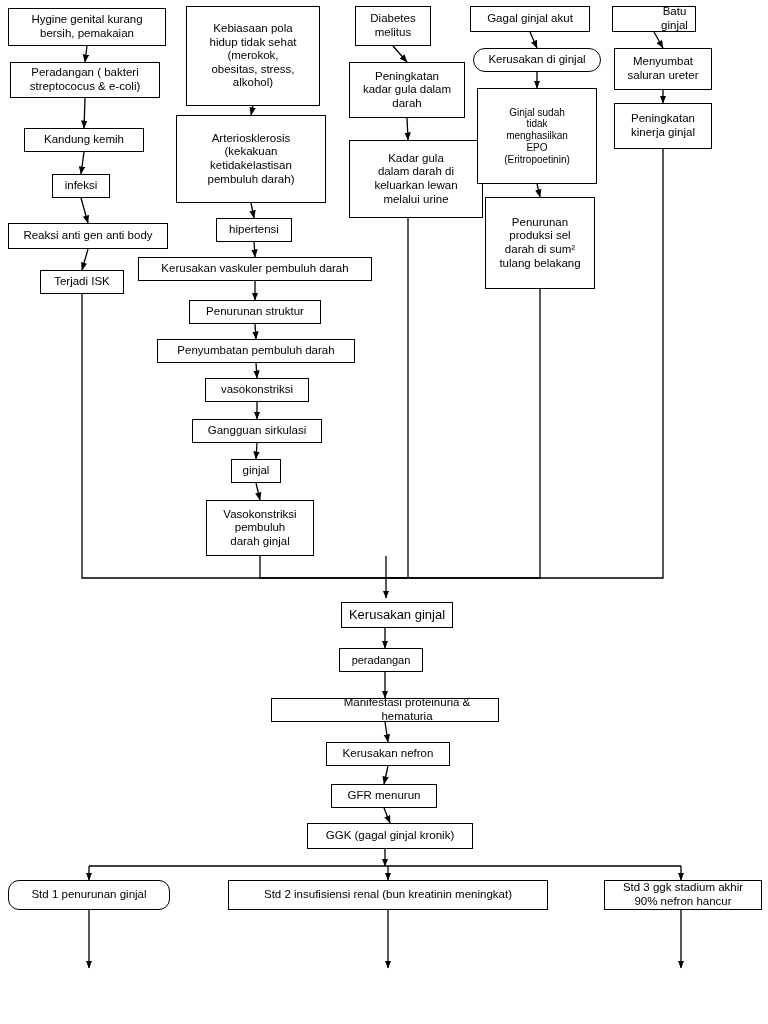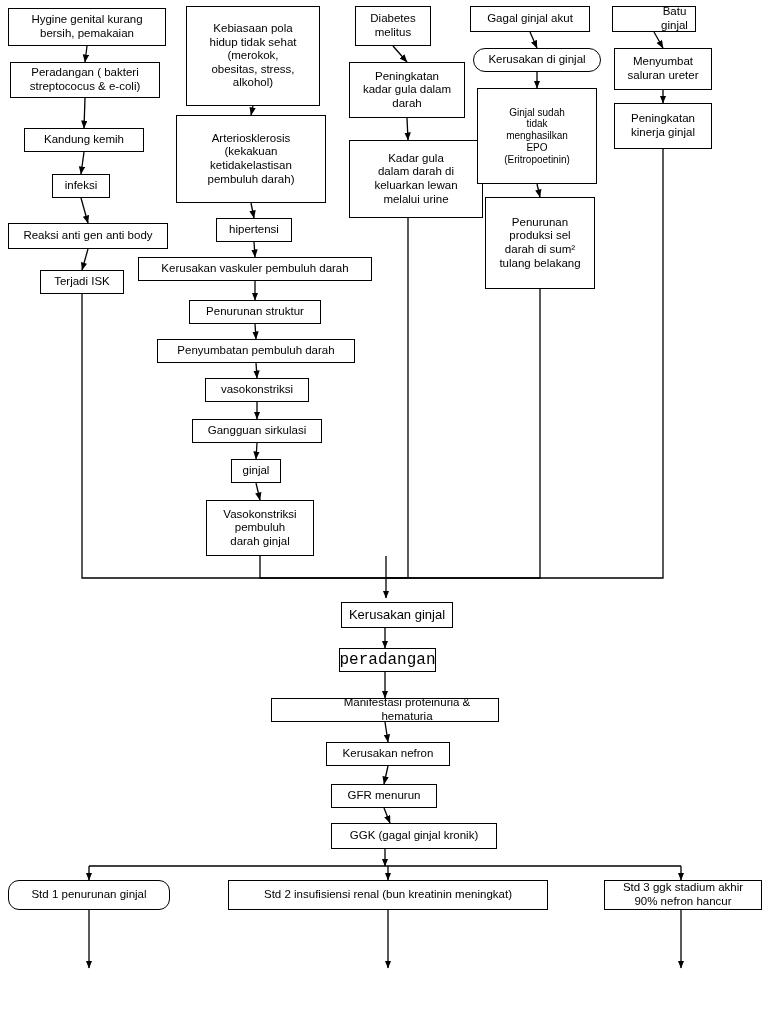--- a/index.html
+++ b/index.html
@@ -143,22 +143,22 @@
     <div class="node" style="left: 485px; top: 197px; width: 110px; height: 92px; font-size: 11.5px;">Penurunan
 produksi sel
 darah di sum²
 tulang belakang</div>
     <div class="node" style="left: 612px; top: 6px; width: 84px; height: 26px; font-size: 11.5px; padding-left: 44px;">Batu ginjal</div>
     <div class="node" style="left: 614px; top: 48px; width: 98px; height: 42px; font-size: 11.5px;">Menyumbat
 saluran ureter</div>
     <div class="node" style="left: 614px; top: 103px; width: 98px; height: 46px; font-size: 11.5px;">Peningkatan
 kinerja ginjal</div>
     <div class="node" style="left: 329px; top: 602px; width: 112px; height: 26px; font-size: 13px; margin-left: 12px;">Kerusakan ginjal</div>
-    <div class="node" style="left: 339px; top: 648px; width: 97px; height: 24px; font-size: 16px; font-family: Liberation Mono, monospace;">peradangan</div>
+    <div class="node" style="left: 339px; top: 648px; width: 84px; height: 24px; font-size: 11px;">peradangan</div>
     <div class="node" style="left: 271px; top: 698px; width: 228px; height: 24px; font-size: 11.5px; padding-left: 47px;">Manifestasi proteinuria &amp; hematuria</div>
     <div class="node" style="left: 326px; top: 742px; width: 124px; height: 24px; font-size: 11.5px;">Kerusakan nefron</div>
     <div class="node" style="left: 331px; top: 784px; width: 106px; height: 24px; font-size: 11.5px; text-align: right;">GFR menurun</div>
-    <div class="node" style="left: 307px; top: 823px; width: 166px; height: 26px; font-size: 11.5px; margin-left: 24px;">GGK (gagal ginjal kronik)</div>
+    <div class="node" style="left: 307px; top: 823px; width: 166px; height: 26px; font-size: 11.5px;">GGK (gagal ginjal kronik)</div>
     <div class="node" style="left: 8px; top: 880px; width: 162px; height: 30px; font-size: 11.5px; border-radius: 11px;">Std 1 penurunan ginjal</div>
     <div class="node" style="left: 228px; top: 880px; width: 320px; height: 30px; font-size: 11.5px;">Std 2 insufisiensi renal (bun kreatinin meningkat)</div>
     <div class="node" style="left: 604px; top: 880px; width: 158px; height: 30px; font-size: 11.5px;">Std 3 ggk stadium akhir
 90% nefron hancur</div>
   </div>
 
 </body></html>

